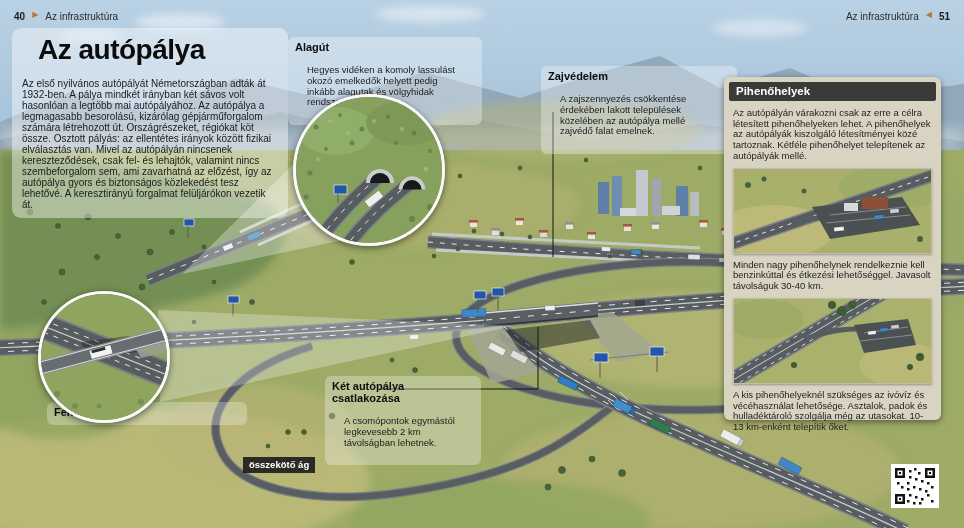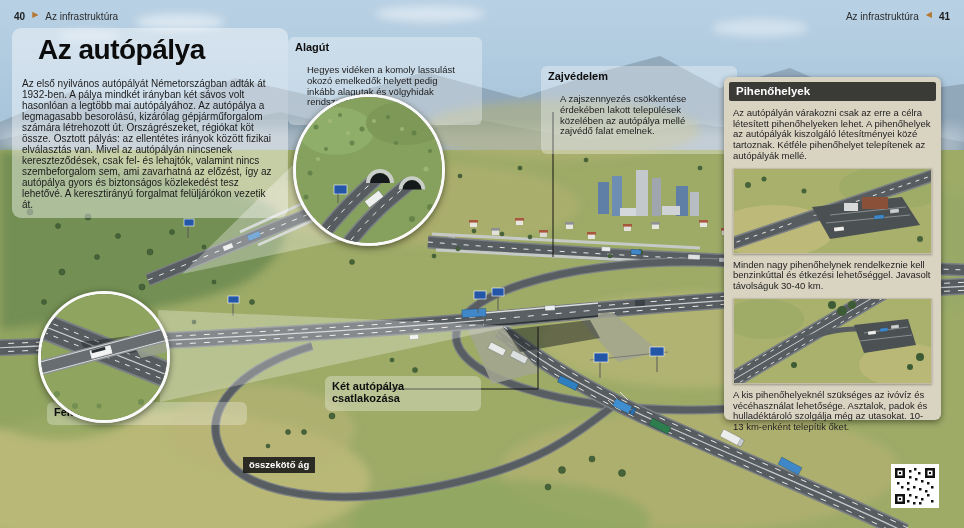--- a/index.html
+++ b/index.html
@@ -365,41 +365,42 @@
   </svg>
 
   <div class="runhead l">
     <span class="num">40</span>
     <span class="tri">▶</span>
     <span>Az infrastruktúra</span>
   </div>
   <div class="runhead r">
     <span>Az infrastruktúra</span>
     <span class="tri">◀</span>
-    <span class="num">41</span>
+    <span class="num">51</span>
   </div>
 
   <div class="intro">
     <h1>Az autópálya</h1>
     <p>Az első nyilvános autópályát Németországban adták át 1932-ben. A pálya mindkét irányban két sávos volt hasonlóan a legtöbb mai autópályához. Az autópálya a legmagasabb besorolású, kizárólag gépjárműforgalom számára létrehozott út. Országrészeket, régiókat köt össze. Osztott pályás: az ellentétes irányok között fizikai elválasztás van. Mivel az autópályán nincsenek kereszteződések, csak fel- és lehajtók, valamint nincs szembeforgalom sem, ami zavarhatná az előzést, így az autópálya gyors és biztonságos közlekedést tesz lehetővé. A keresztirányú forgalmat felüljárókon vezetik át.</p>
   </div>
 
   <div class="callout alagut">
     <h3>Alagút</h3>
     <p>Hegyes vidéken a komoly lassulást okozó emelkedők helyett pedig inkább alagutak és völgyhidak rendszerét építik ki.</p>
   </div>
   <div class="callout zajvedelem">
     <h3>Zajvédelem</h3>
     <p>A zajszennyezés csökkentése érdekében lakott települések közelében az autópálya mellé zajvédő falat emelnek.</p>
   </div>
   <div class="callout feluljaro">
     <h3>Felüljáró</h3>
   </div>
   <div class="callout ketpalya">
     <h3>Két autópálya csatlakozása</h3>
+    <p>A csomópontok egymástól legkevesebb 2 km távolságban lehetnek.</p>
   </div>
   <div class="tag">összekötő ág</div>
 
   <div class="inset tunnel-inset">
     <svg width="146" height="146" viewBox="0 0 146 146">
       <rect width="146" height="146" fill="#86a05e"></rect>
       <ellipse cx="40" cy="34" rx="38" ry="24" fill="#8fae6a"></ellipse>
       <ellipse cx="110" cy="26" rx="40" ry="22" fill="#7d9857"></ellipse>
       <g fill="#5e7d45" opacity=".8">
         <circle cx="20" cy="30" r="2.5"></circle>

